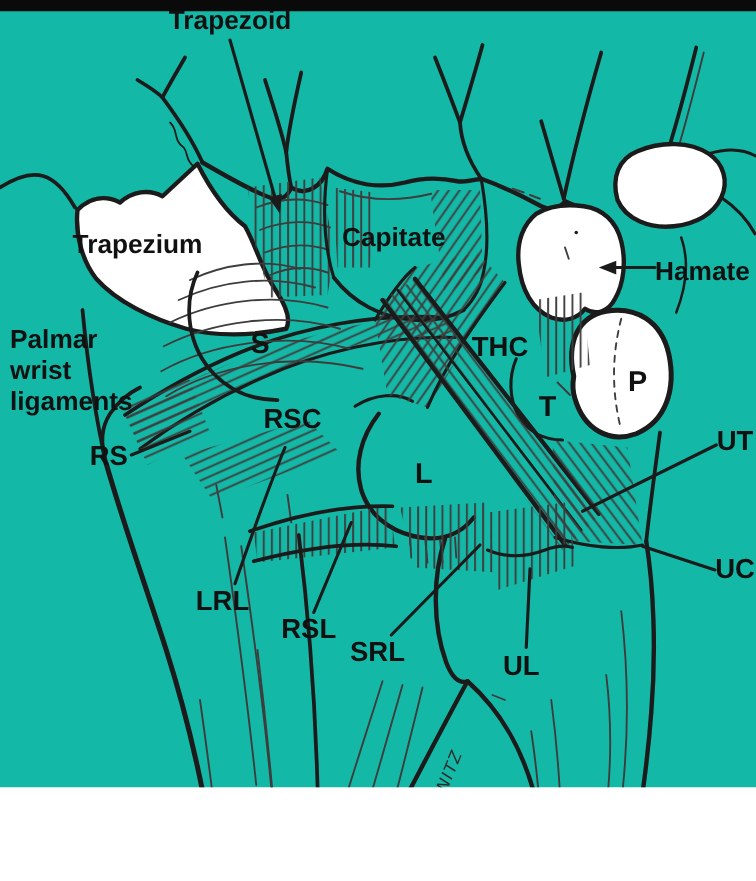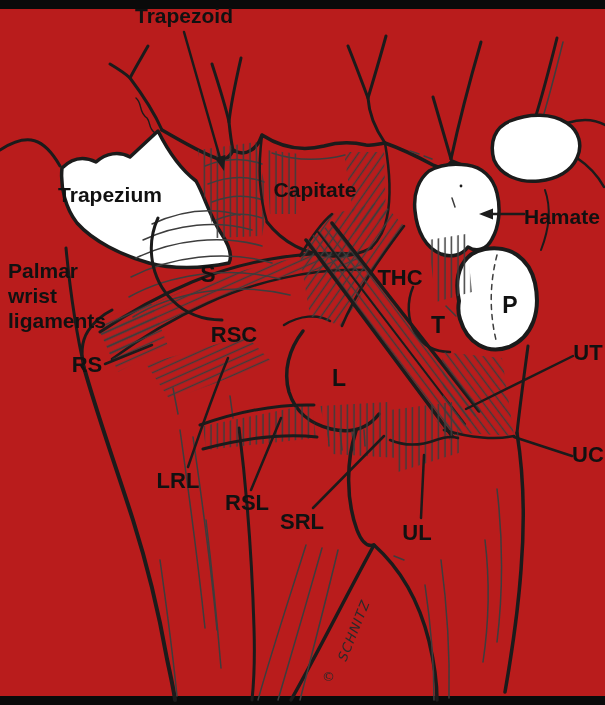--- a/index.html
+++ b/index.html
@@ -1,16 +1,16 @@
 <!DOCTYPE html>
 <html><head>
 <meta charset="utf-8">
 <style>
   html,body{margin:0;padding:0;background:#fff;}
-  .stage{position:relative;width:605px;height:705px;background:#b91c1c;overflow:hidden;
+  .stage{position:relative;width:605px;height:630px;background:#14b8a6;overflow:hidden;
          font-family:"Liberation Sans",sans-serif;}
   svg{position:absolute;inset:0;}
   .ink{stroke:#1b1b1b;fill:none;stroke-linecap:round;stroke-linejoin:round;}
   .w4{stroke-width:4;} .w35{stroke-width:3.5;} .w3{stroke-width:3;}
   .w25{stroke-width:2.5;} .w2{stroke-width:2;} .w15{stroke-width:1.5;stroke:#3d3d3d;}
   .whitefill{fill:#ffffff;}
   .lbl{fill:#111111;font-family:"Liberation Sans",sans-serif;font-weight:bold;}
   .lbl-word{font-size:21px;}
   .lbl-abbr{font-size:22px;}
   .lbl-letter{font-size:23px;}

